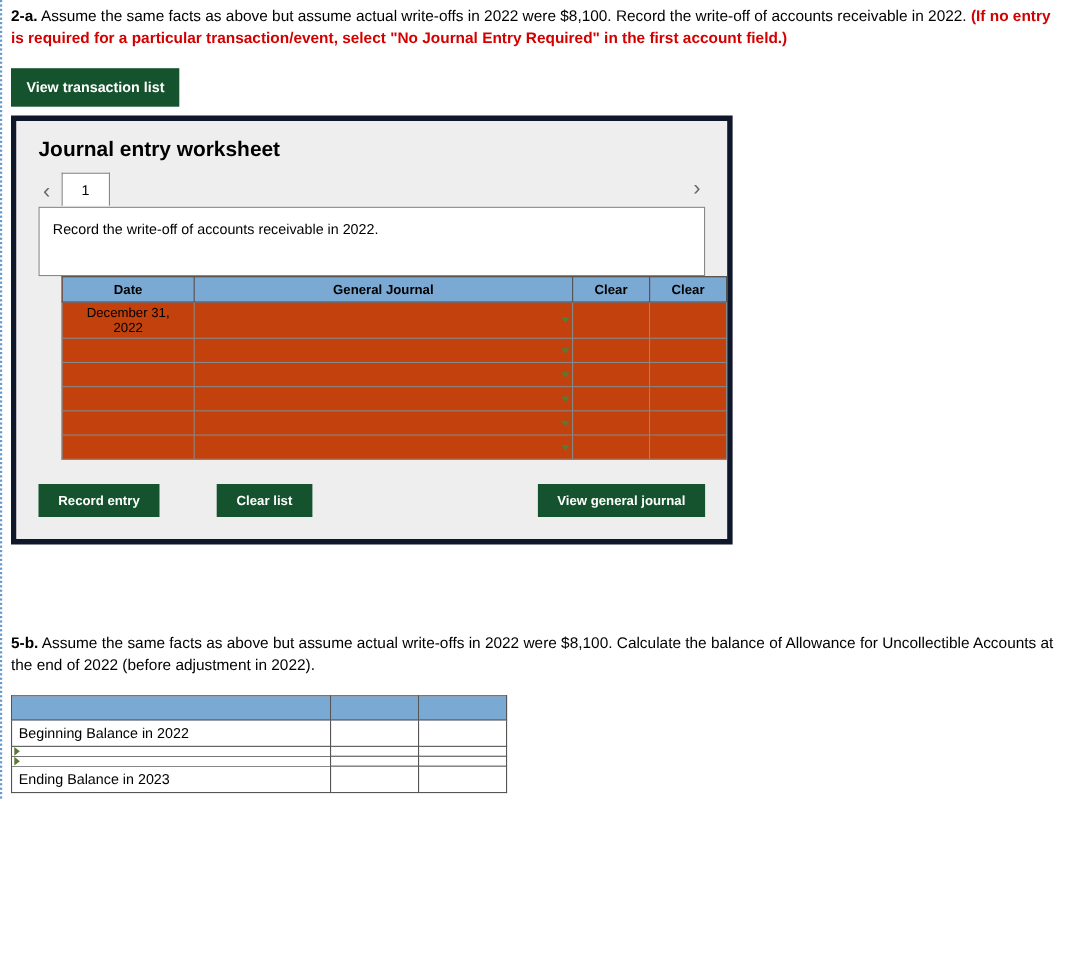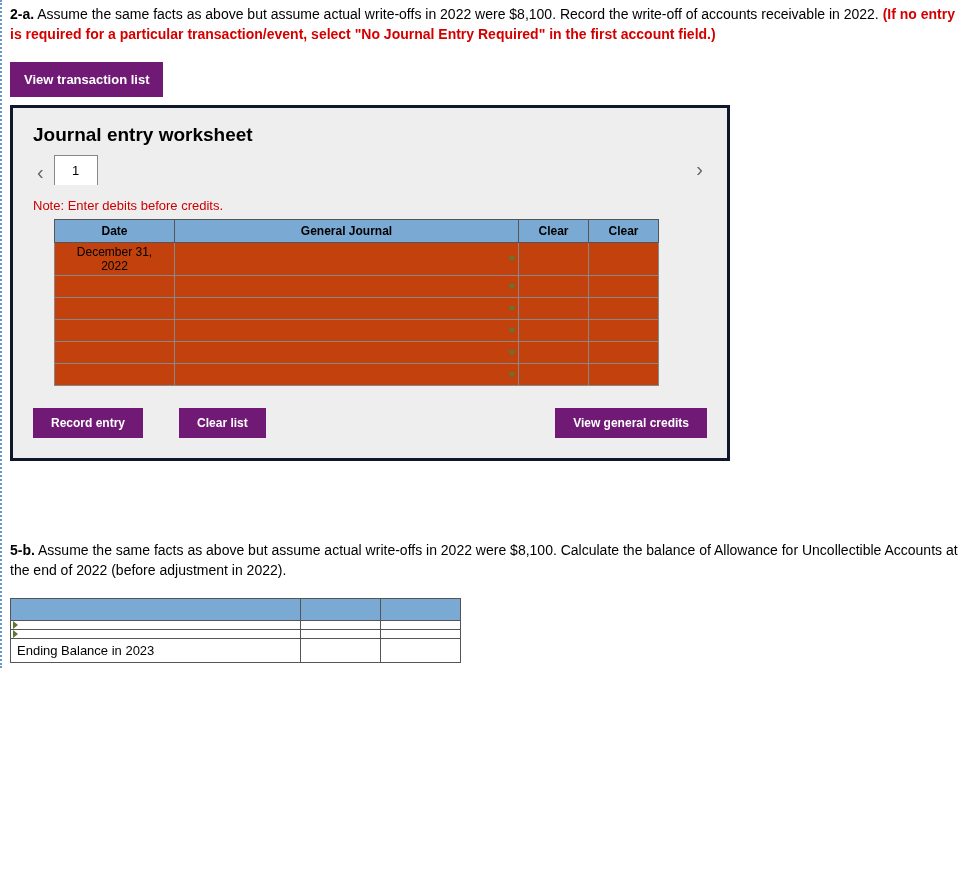--- a/index.html
+++ b/index.html
@@ -10,31 +10,31 @@
     font-size: 14px;
     color: #000;
     width: 978px;
     border-left: 2px dotted #6699cc;
   }
   .question { margin-bottom: 18px; line-height: 1.4; }
   .question .bold { font-weight: bold; }
   .question .red { color: #d40000; font-weight: bold; }
   .btn {
     display: inline-block;
-    background: #701a75;
+    background: #14532d;
     color: #fff;
     font-weight: bold;
     font-size: 13px;
     padding: 10px 14px;
     border: none;
     cursor: pointer;
   }
   .worksheet-outer {
-    border: 3px solid #0f172a;
-    width: 720px;
+    border: 5px solid #0f172a;
+    width: 656px;
     margin-top: 8px;
   }
   .worksheet {
     background: #eeeeee;
     padding: 16px 20px 20px 20px;
   }
   .ws-title {
     font-family: Verdana, sans-serif;
     font-size: 19px;
     font-weight: bold;
@@ -98,21 +98,21 @@
     right: 2px;
     top: 50%;
     transform: translateY(-50%);
     border-left: 4px solid transparent;
     border-right: 4px solid transparent;
     border-top: 5px solid #5a7a34;
   }
   .action-row {
     display: flex;
     justify-content: flex-start;
-    gap: 36px;
+    gap: 52px;
     margin-top: 22px;
     align-items: center;
   }
   .action-row .btn { font-size: 12px; padding: 8px 18px; }
   .action-row .spacer { flex: 1; }
   .partb-table {
     border-collapse: collapse;
     margin-top: 16px;
   }
   .partb-table th, .partb-table td {
@@ -154,22 +154,22 @@
     <div class="ws-title">Journal entry worksheet</div>
 
     <div class="nav-row">
       <div class="nav-left">
         <span class="chev">‹</span>
         <div class="tab">1</div>
       </div>
       <span class="chev">›</span>
     </div>
 
-
-    <div class="note-red">Note: Enter debits before credits.</div>
+    <div class="instruction-box">Record the write-off of accounts receivable in 2022.</div>
+
 
     <table class="journal-table">
       <thead>
         <tr>
           <th class="date-col">Date</th>
           <th class="gj-col">General Journal</th>
           <th class="dc-col">Clear</th>
           <th class="dc-col">Clear</th>
         </tr>
       </thead>
@@ -210,21 +210,21 @@
           <td class="dc-col"></td>
           <td class="dc-col"></td>
         </tr>
       </tbody>
     </table>
 
     <div class="action-row">
       <button class="btn">Record entry</button>
       <button class="btn">Clear list</button>
       <div class="spacer"></div>
-      <button class="btn">View general credits</button>
+      <button class="btn">View general journal</button>
     </div>
   </div>
 </div>
 
 <div class="gap"></div>
 
 
 <div class="question">
   <span class="bold">5-b.</span><span> Assume the same facts as above but assume actual write-offs in 2022 were $8,100. Calculate the balance of Allowance for Uncollectible Accounts at the end of 2022 (before adjustment in 2022).</span>
 </div>
@@ -232,20 +232,25 @@
 <table class="partb-table">
   <thead>
     <tr>
       <th class="label-col"></th>
       <th class="val-col"></th>
       <th class="val-col"></th>
     </tr>
   </thead>
   <tbody>
     <tr>
+      <td class="label-col">Beginning Balance in 2022</td>
+      <td class="val-col"></td>
+      <td class="val-col"></td>
+    </tr>
+    <tr>
       <td class="label-col caret-cell"></td>
       <td class="val-col"></td>
       <td class="val-col"></td>
     </tr>
     <tr>
       <td class="label-col caret-cell"></td>
       <td class="val-col"></td>
       <td class="val-col"></td>
     </tr>
     <tr>

